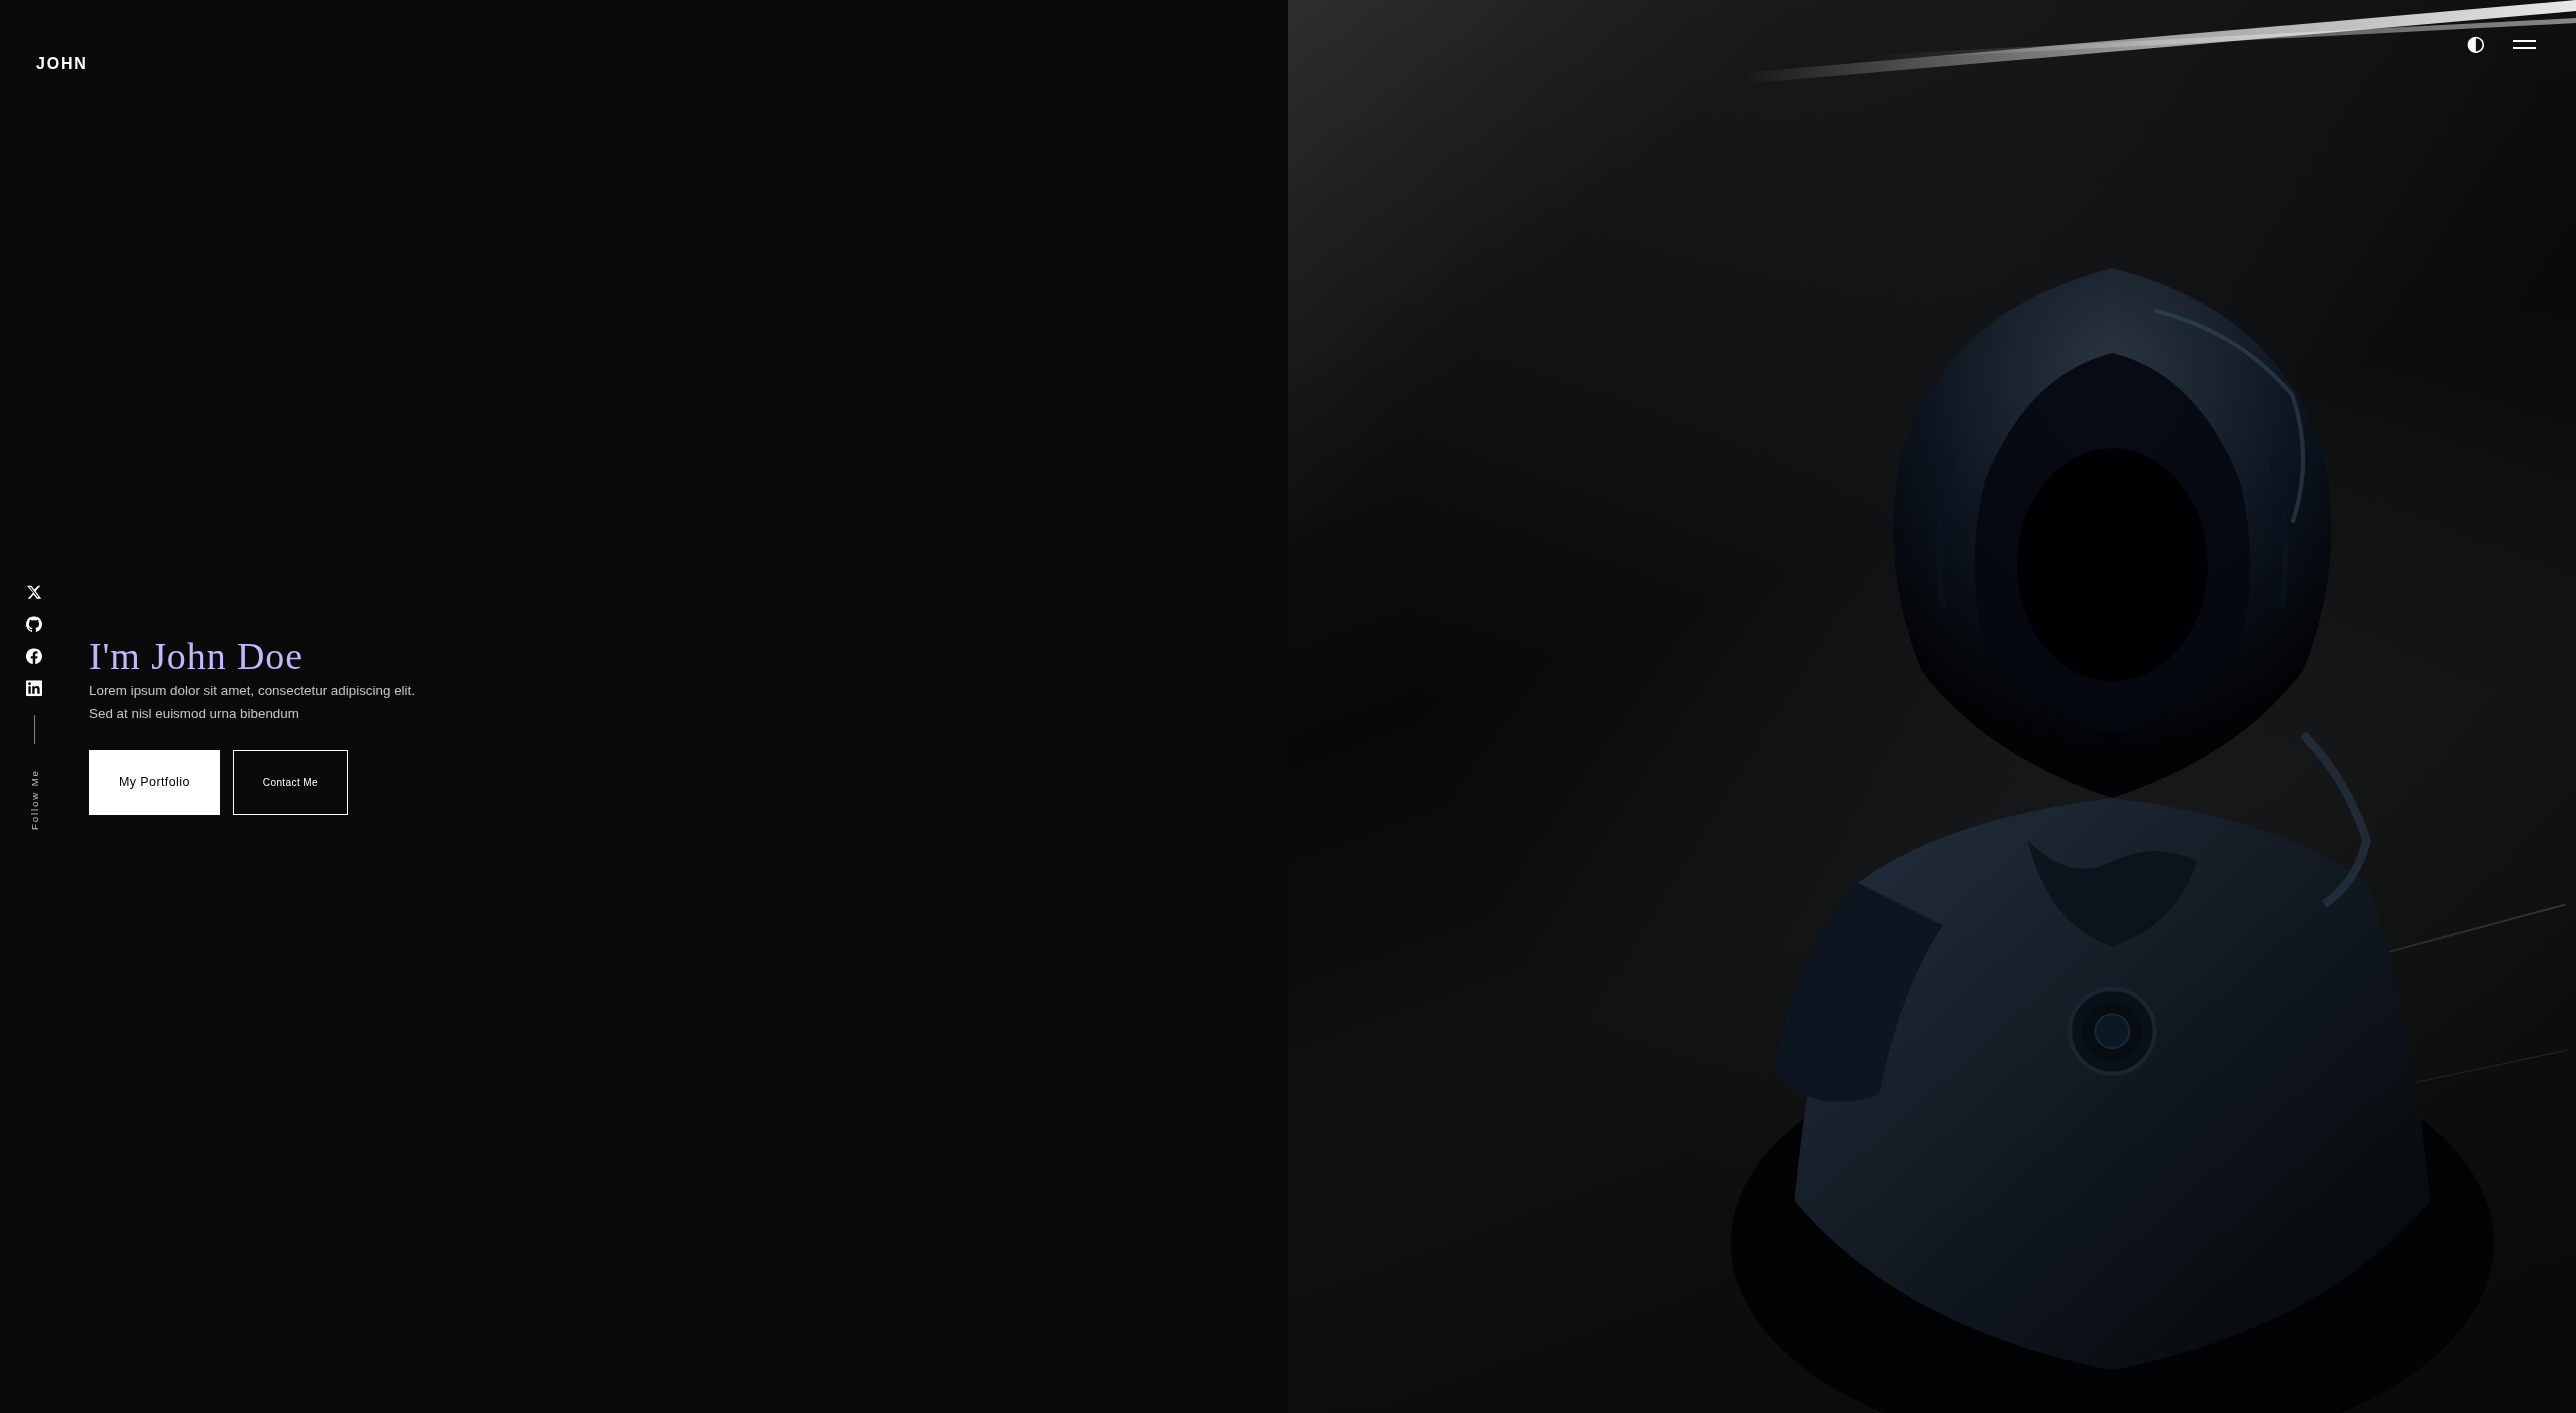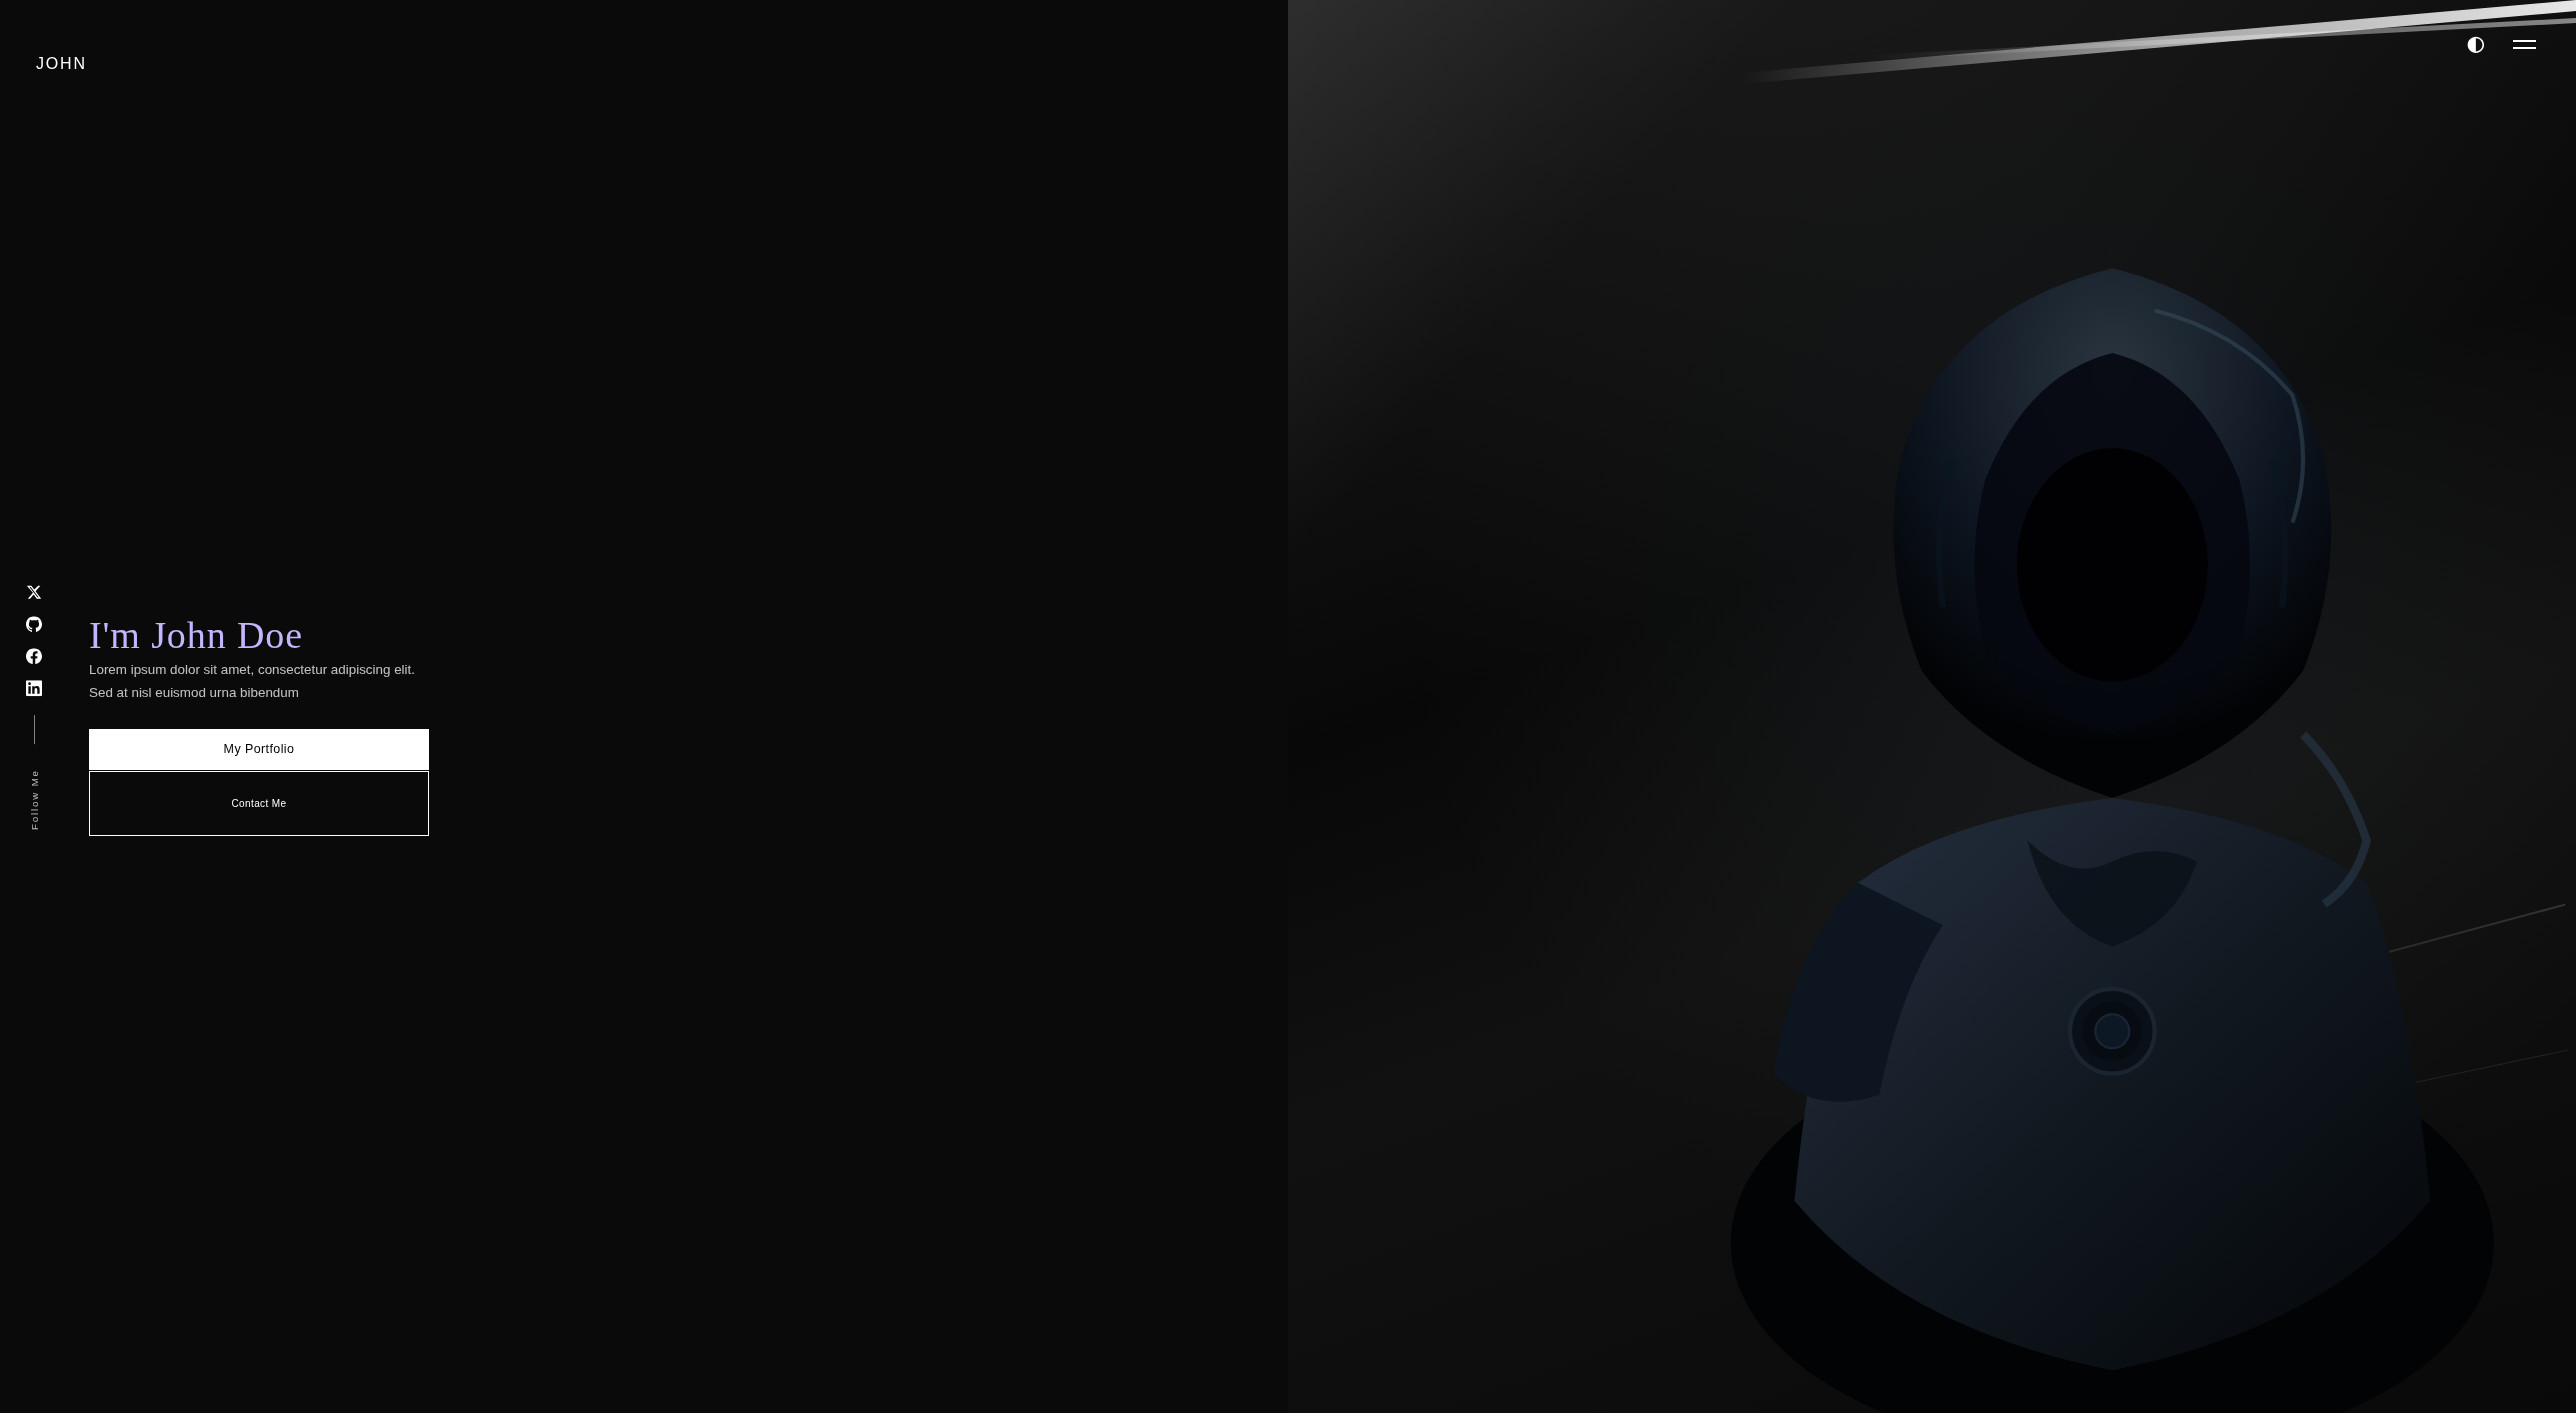--- a/index.html
+++ b/index.html
@@ -25,21 +25,21 @@
       right: 0;
       display: flex;
       justify-content: space-between;
       align-items: center;
       padding: 16px 36px;
       z-index: 100;
     }
 
     .logo {
       font-size: 16px;
-      font-weight: 400;
+      font-weight: 700;
       letter-spacing: 1.8px;
       color: #ffffff;
       font-family: 'Arial', sans-serif;
       margin-top: 39px;
     }
 
     .header-right {
       display: flex;
       align-items: center;
       gap: 21.5px;
@@ -166,22 +166,21 @@
       color: rgba(255,255,255,0.75);
       line-height: 1.7;
       max-width: 340px;
       margin-bottom: 24px;
       font-family: 'Arial', sans-serif;
       font-weight: 300;
     }
 
     .hero-buttons {
       display: flex;
-      gap: 1px;
-      flex-direction: column;
+      gap: 13px;
     }
 
     .btn-portfolio {
       padding: 12.5px 29px;
       background: #ffffff;
       color: #000000;
       border: 1.8px solid #ffffff;
       font-size: 12.5px;
       font-family: 'Arial', sans-serif;
       cursor: pointer;

